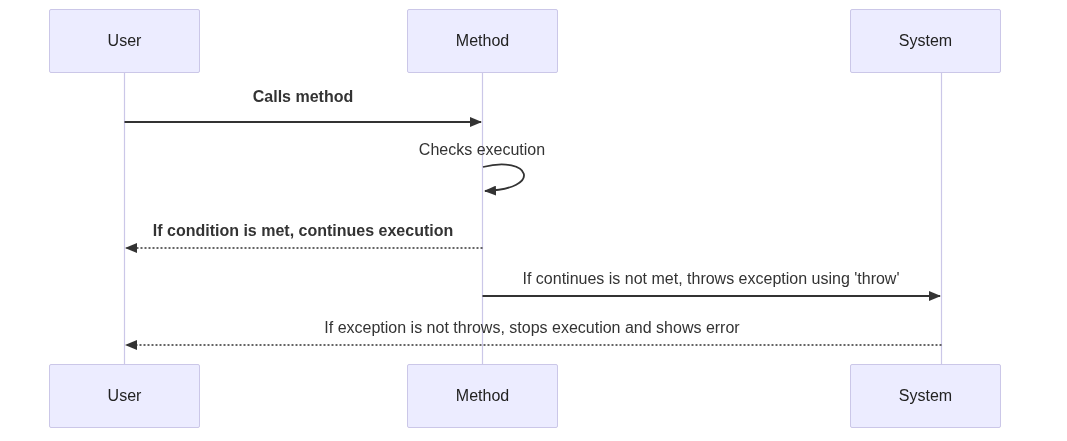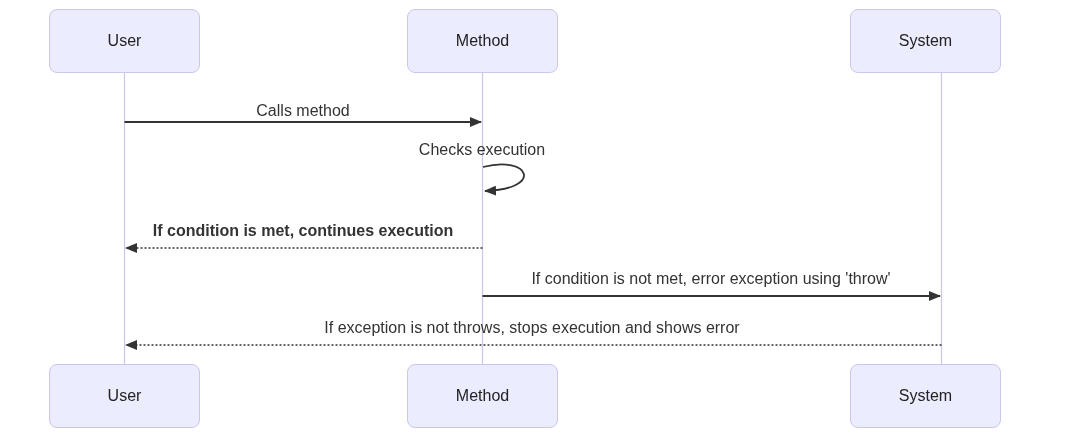--- a/index.html
+++ b/index.html
@@ -22,41 +22,41 @@
     width: 1067px;
     height: 441px;
   }
   .actor-box {
     position: absolute;
     width: 151px;
     height: 64px;
     box-sizing: border-box;
     background: #ECECFF;
     border: 1px solid #CBC7E8;
-    border-radius: 8px;
+    border-radius: 2px;
     display: flex;
     align-items: center;
     justify-content: center;
     font-size: 16px;
     color: #222222;
   }
   .actor-box.row-top    { top: 9px;   }
   .actor-box.row-bottom { top: 364px; }
   .actor-box.col-user   { left: 49px;  }
   .actor-box.col-method { left: 407px; }
   .actor-box.col-system { left: 850px; }
   .msg-label {
     position: absolute;
     transform: translateX(-50%);
     white-space: nowrap;
     font-size: 16px;
     color: #333333;
     line-height: 22px;
   }
-  .msg-label.m1 { left: 303px; top: 100px;  }
+  .msg-label.m1 { left: 303px; top: 86px; font-weight: bold;  }
   .msg-label.m2 { left: 482px; top: 139px; }
   .msg-label.m3 { left: 303px; top: 220px; font-weight: bold; }
   .msg-label.m4 { left: 711px; top: 268px; }
   .msg-label.m5 { left: 532px; top: 317px; }
 </style>
 </head>
 <body>
 
 <div class="stage">
 
@@ -88,21 +88,21 @@
   <div class="actor-box row-top col-method">
     <span>Method</span>
   </div>
   <div class="actor-box row-top col-system">
     <span>System</span>
   </div>
 
   <div class="msg-label m1">Calls method</div>
   <div class="msg-label m2">Checks execution</div>
   <div class="msg-label m3">If condition is met, continues execution</div>
-  <div class="msg-label m4">If condition is not met, error exception using 'throw'</div>
+  <div class="msg-label m4">If continues is not met, throws exception using 'throw'</div>
   <div class="msg-label m5">If exception is not throws, stops execution and shows error</div>
 
   <div class="actor-box row-bottom col-user">
     <span>User</span>
   </div>
   <div class="actor-box row-bottom col-method">
     <span>Method</span>
   </div>
   <div class="actor-box row-bottom col-system">
     <span>System</span>

